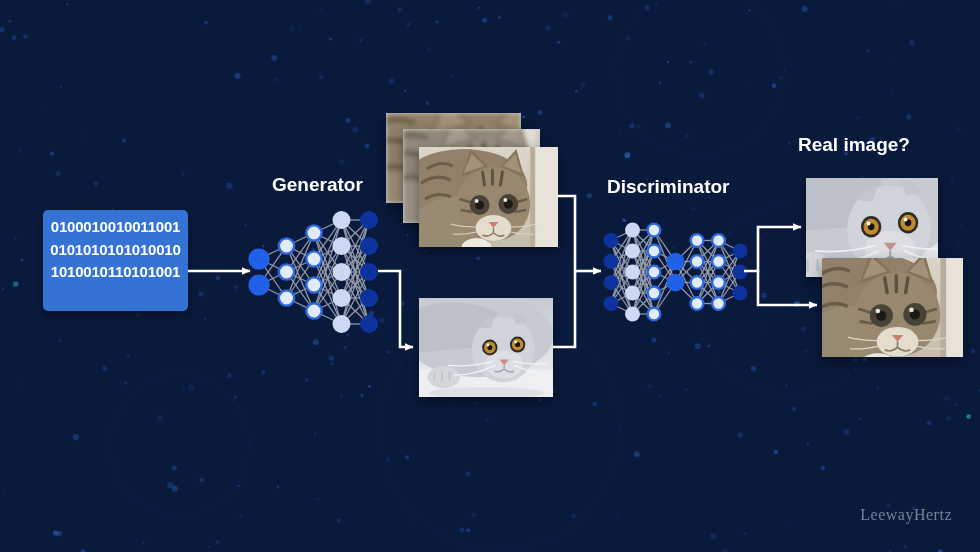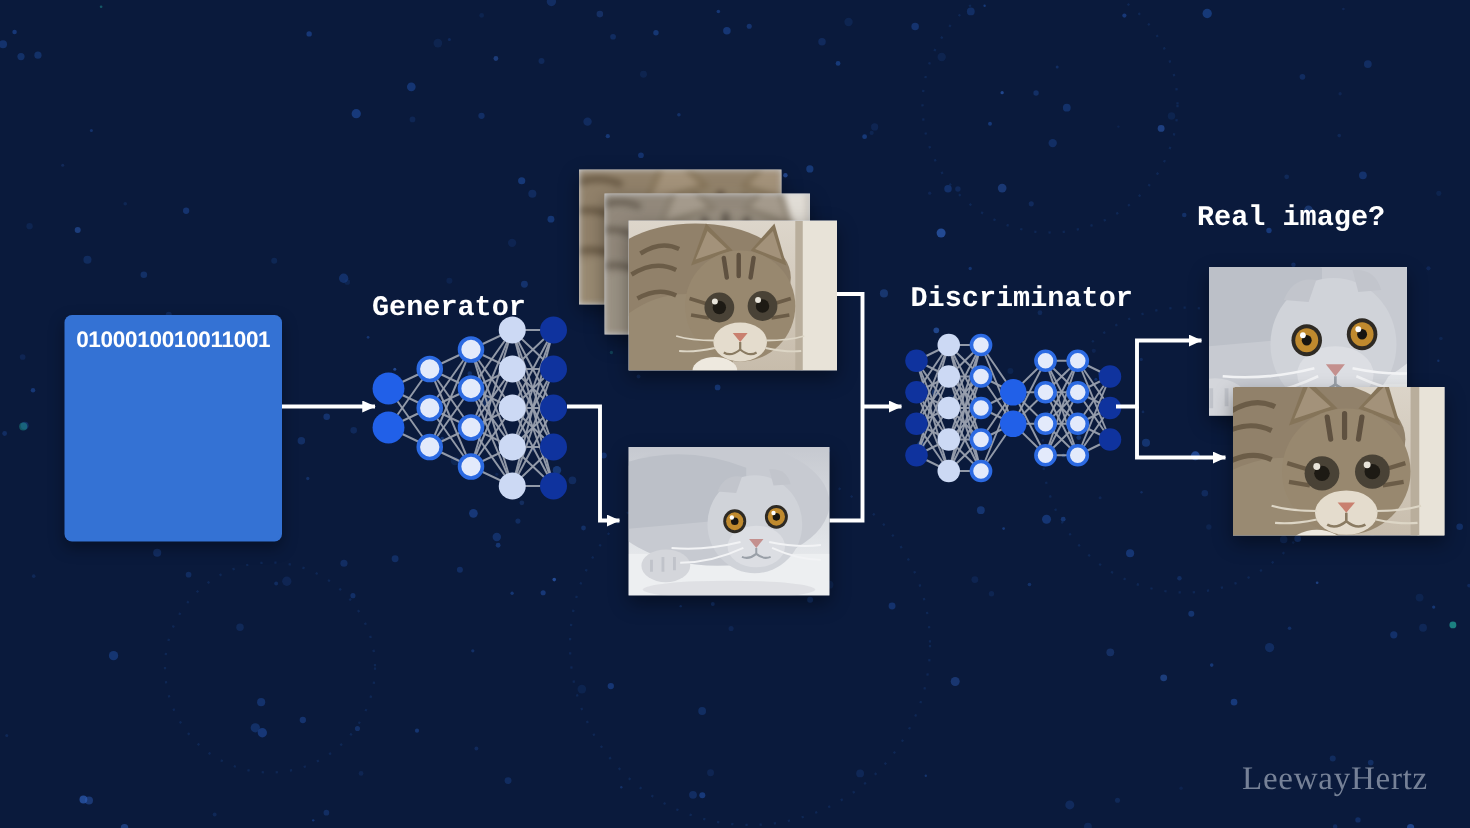--- a/index.html
+++ b/index.html
@@ -7,39 +7,39 @@
     width:980px;height:552px;position:relative;overflow:hidden;
     background:var(--bg,#0a1a3c);
     font-family:"Liberation Sans", sans-serif;
   }
   .abs{position:absolute;}
   #bg-dots{left:0;top:0;width:980px;height:552px;z-index:1;}
   #connectors{left:0;top:0;width:980px;height:552px;z-index:7;pointer-events:none;}
 
   
   #noise-box{
-    left:43px;top:210px;width:145px;height:151px;z-index:5;
+    left:43px;top:210px;width:145px;height:101px;z-index:5;
     background:var(--noise-box,#3472d4);
     border-radius:5px;
     box-shadow:0 4px 10px rgba(0,0,0,.35);
     padding-top:6px;box-sizing:border-box;
   }
   .binary-line{
     height:22.6px;line-height:22.6px;text-align:center;
     font-weight:bold;font-size:15px;letter-spacing:-0.2px;
     color:var(--noise-text,#fff);
     font-family:"Liberation Sans", sans-serif;
   }
 
   .net-label{
     z-index:5;color:var(--label-text,#fff);
-    font-weight:bold;font-size:19px;white-space:nowrap;font-family:Liberation Mono, monospace;
+    font-weight:bold;font-size:19px;white-space:nowrap;
   }
-  #gen-label{left:248px;top:174px;margin-top:20px;}
-  #disc-label{left:607px;top:188px;}
+  #gen-label{left:272px;top:174px;}
+  #disc-label{left:607px;top:176px;}
   #real-label{left:798px;top:134px;}
 
   .network{z-index:5;}
   #gen-net{left:246px;top:207px;width:136px;height:130px;}
   #disc-net{left:600px;top:220px;width:150px;height:104px;}
 
   .photo{
     z-index:5;overflow:hidden;background:#cfd2d8;
     box-shadow:0 5px 12px rgba(0,0,0,.4);
   }
@@ -49,21 +49,21 @@
   #stack-mid{left:403px;top:129px;width:137px;height:94px;}
   #stack-mid svg{filter:blur(2px) grayscale(.45) brightness(1.05);}
   #stack-front{left:419px;top:147px;width:139px;height:100px;}
   #gen-photo{left:419px;top:298px;width:134px;height:99px;}
   #cand-top{left:806px;top:178px;width:132px;height:99px;}
   #cand-bottom{left:822px;top:258px;width:141px;height:99px;}
 
   #watermark{
     right:28px;top:506px;z-index:5;
     font-family:"Liberation Serif", serif;
-    font-size:22px;letter-spacing:.5px;
+    font-size:16px;letter-spacing:.5px;
     color:var(--watermark-text,#828da1);opacity:.9;
   }
   #symbol-defs{position:absolute;width:0;height:0;overflow:hidden;}
 </style>
 </head>
 <body style="--bg: #0a1a3c; --noise-box: #3472d4; --noise-text: #ffffff; --label-text: #ffffff; --watermark-text: #828da1;">
 
 <svg id="symbol-defs" aria-hidden="true">
   <defs>
     <linearGradient id="gTabbyBg" x1="0" y1="0" x2="0" y2="1">
@@ -382,20 +382,22 @@
     <circle cx="805.9" cy="351.3" r="1.8" fill="#1c4590" opacity="0.24"></circle>
     <circle cx="636.8" cy="454.3" r="3.0" fill="#2d5cb4" opacity="0.44"></circle>
     <circle cx="893.4" cy="62.5" r="1.1" fill="#1c4590" opacity="0.27"></circle>
     <circle cx="462.0" cy="216.4" r="2.0" fill="#1c4590" opacity="0.25"></circle>
     <circle cx="361.0" cy="40.6" r="2.0" fill="#1c4590" opacity="0.36"></circle>
     <circle cx="774.1" cy="85.6" r="2.3" fill="#2d5cb4" opacity="0.57"></circle>
   </svg>
 
 <div class="abs" id="noise-box">
     <div class="binary-line">0100010010011001</div>
+    <div class="binary-line">0101010101010010</div>
+    <div class="binary-line">1010010110101001</div>
   </div>
 
 <div class="abs net-label" id="gen-label">Generator</div>
 <svg class="abs network" id="gen-net" viewBox="0 0 136 130">
     <line x1="13" y1="52" x2="40.5" y2="39" stroke="#99a0ae" stroke-width="1.3" opacity="0.95"></line>
     <line x1="13" y1="52" x2="40.5" y2="65" stroke="#99a0ae" stroke-width="1.3" opacity="0.95"></line>
     <line x1="13" y1="52" x2="40.5" y2="91" stroke="#99a0ae" stroke-width="1.3" opacity="0.95"></line>
     <line x1="13" y1="78" x2="40.5" y2="39" stroke="#99a0ae" stroke-width="1.3" opacity="0.95"></line>
     <line x1="13" y1="78" x2="40.5" y2="65" stroke="#99a0ae" stroke-width="1.3" opacity="0.95"></line>
     <line x1="13" y1="78" x2="40.5" y2="91" stroke="#99a0ae" stroke-width="1.3" opacity="0.95"></line>

